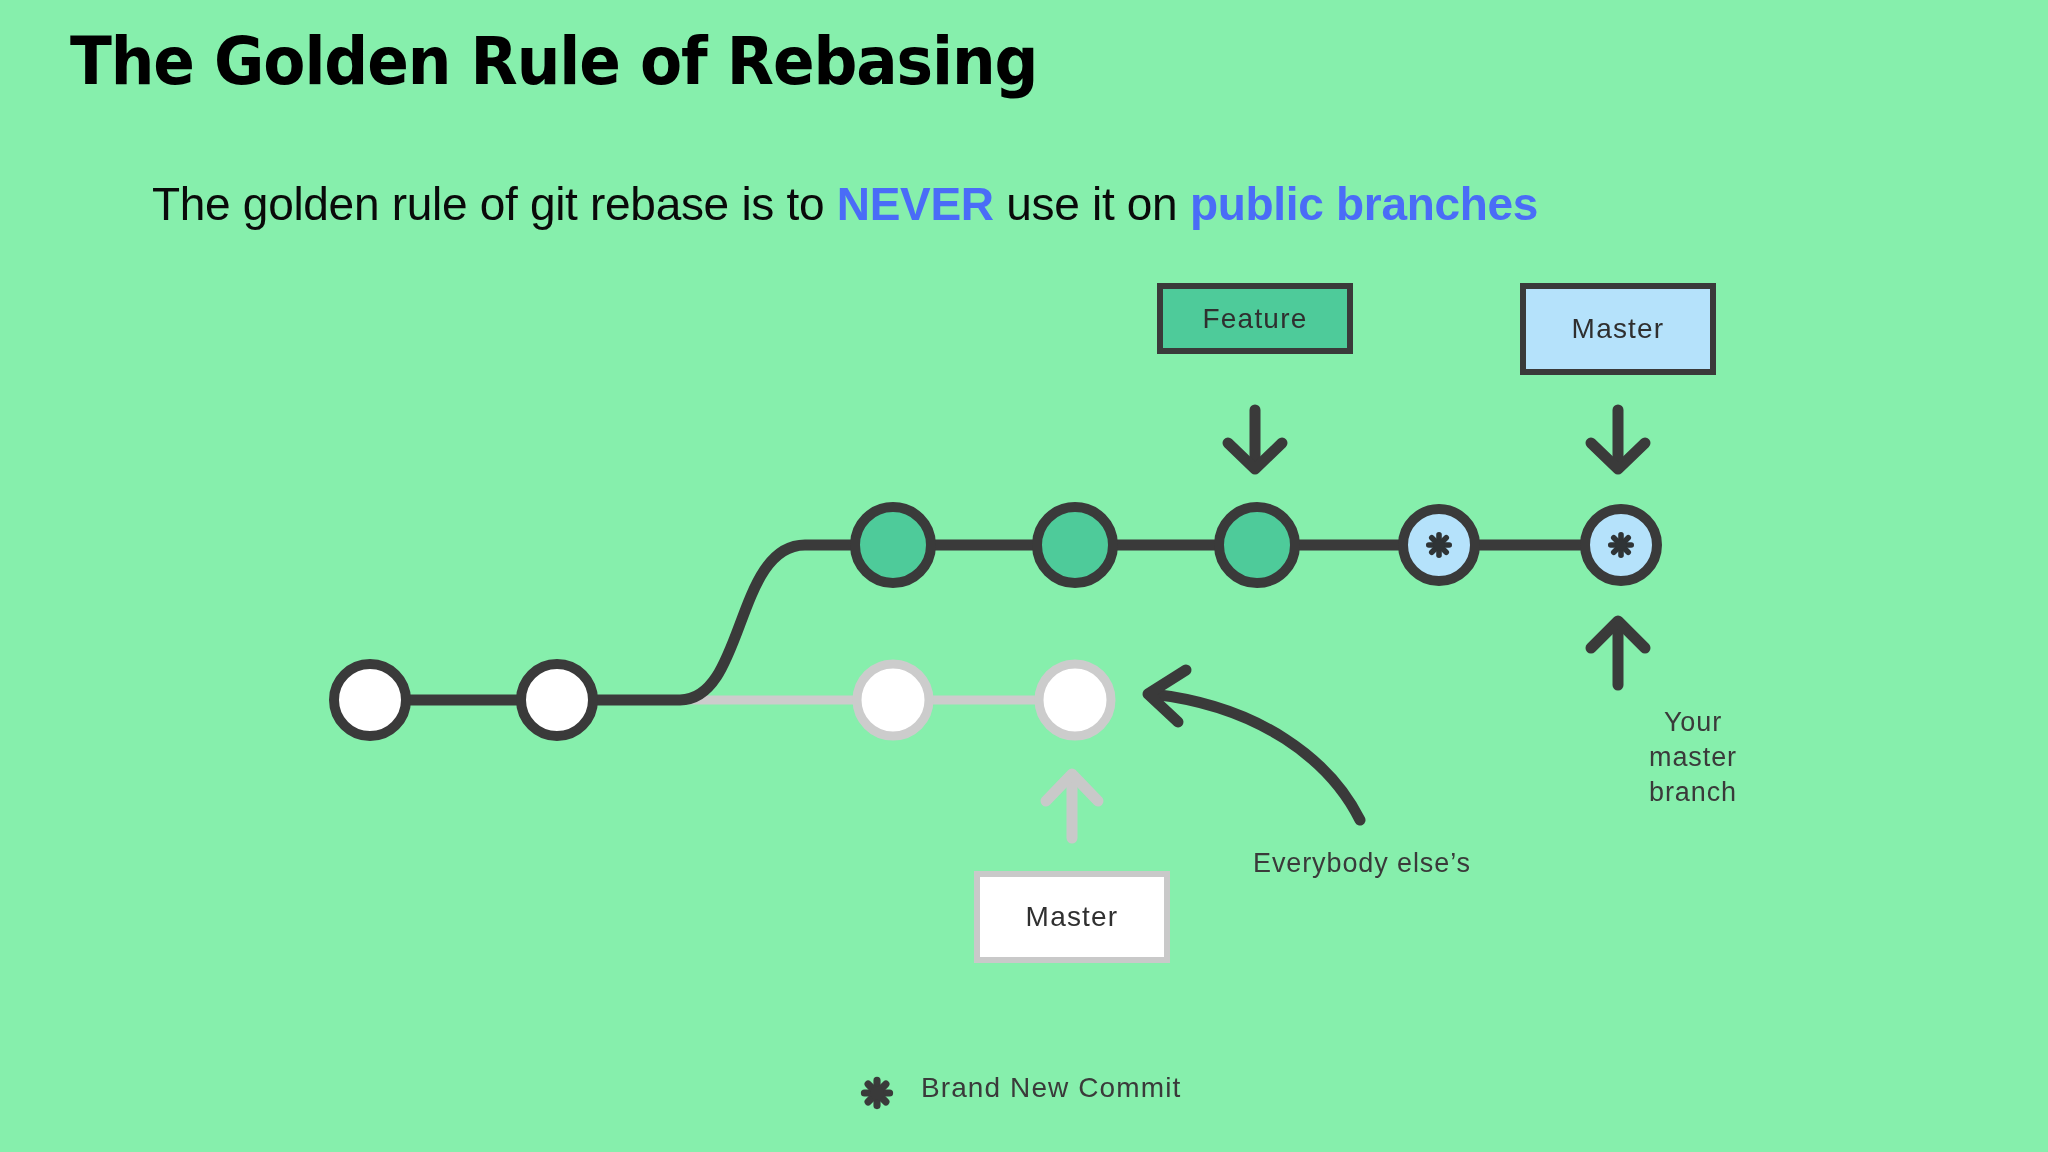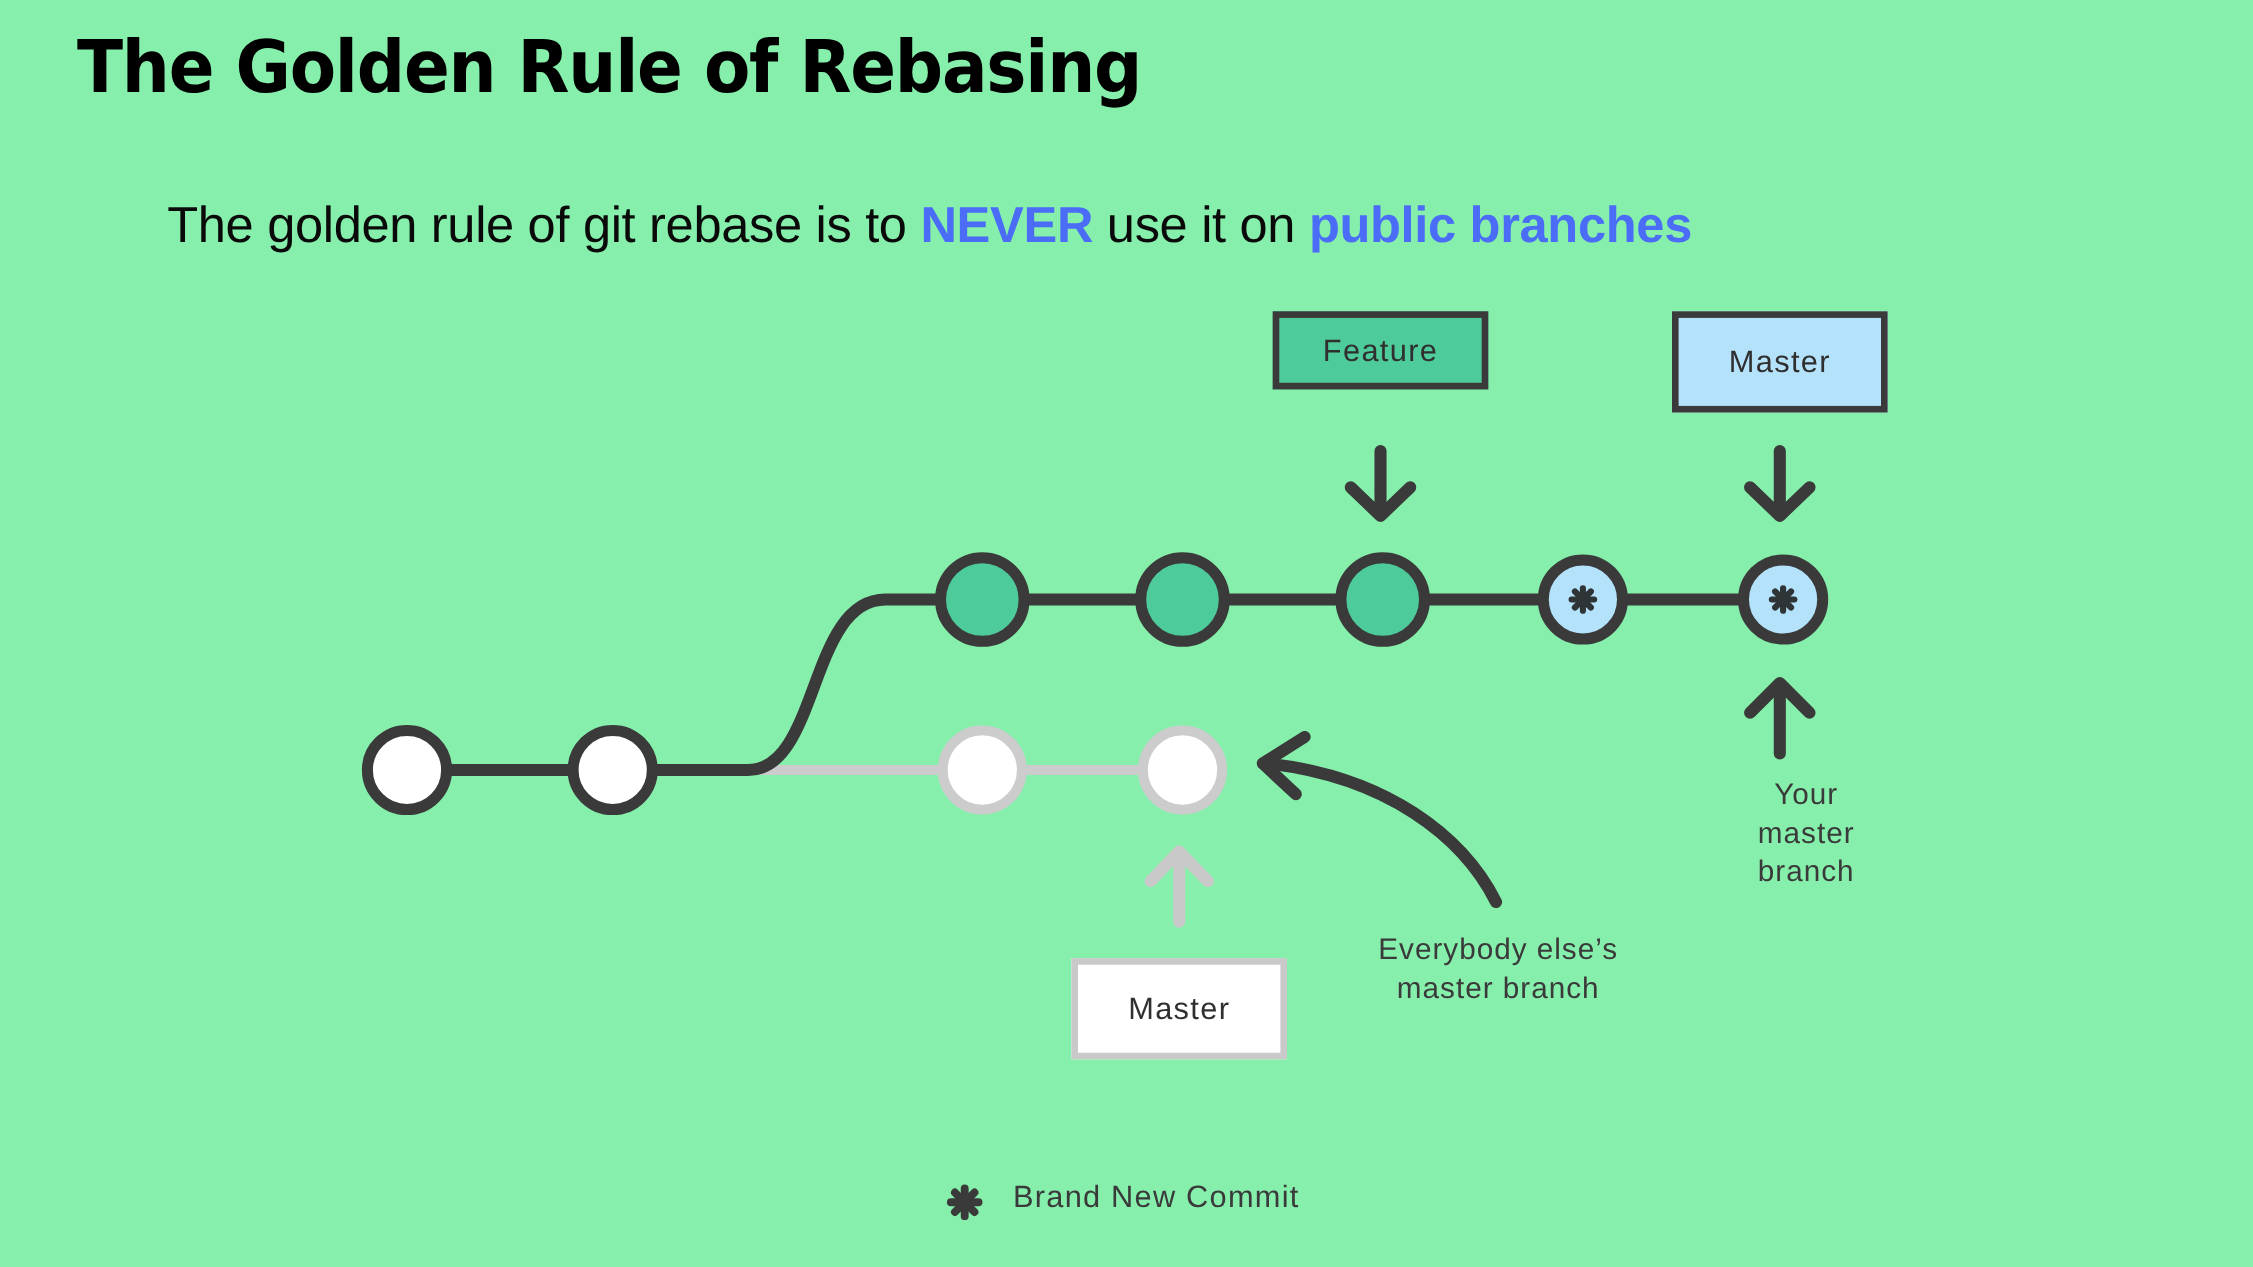--- a/index.html
+++ b/index.html
@@ -111,21 +111,21 @@
     color: #3a3a3a;
     line-height: 1.3;
   }
   .annot.everybody {
     left: 1212px;
     top: 846px;
     width: 300px;
     text-align: center;
   }
   .annot.yours {
-    left: 1552px;
+    left: 1603px;
     top: 705px;
     width: 180px;
     text-align: center;
   }
 
   
   .legend {
     position: absolute;
     left: 855px;
     top: 1072px;
@@ -252,21 +252,20 @@
   <div class="label-box master-top">
     <span>Master</span>
   </div>
 
   <div class="label-box master-bottom">
     <span>Master</span>
   </div>
 
   <div class="annot everybody">
     <div>Everybody else’s</div>
-    <div>master branch</div>
   </div>
 
   <div class="annot yours">
     <div>Your</div>
     <div>master</div>
     <div>branch</div>
   </div>
 
   <div class="legend">
     <div style="width:44px;height:44px;"></div>

